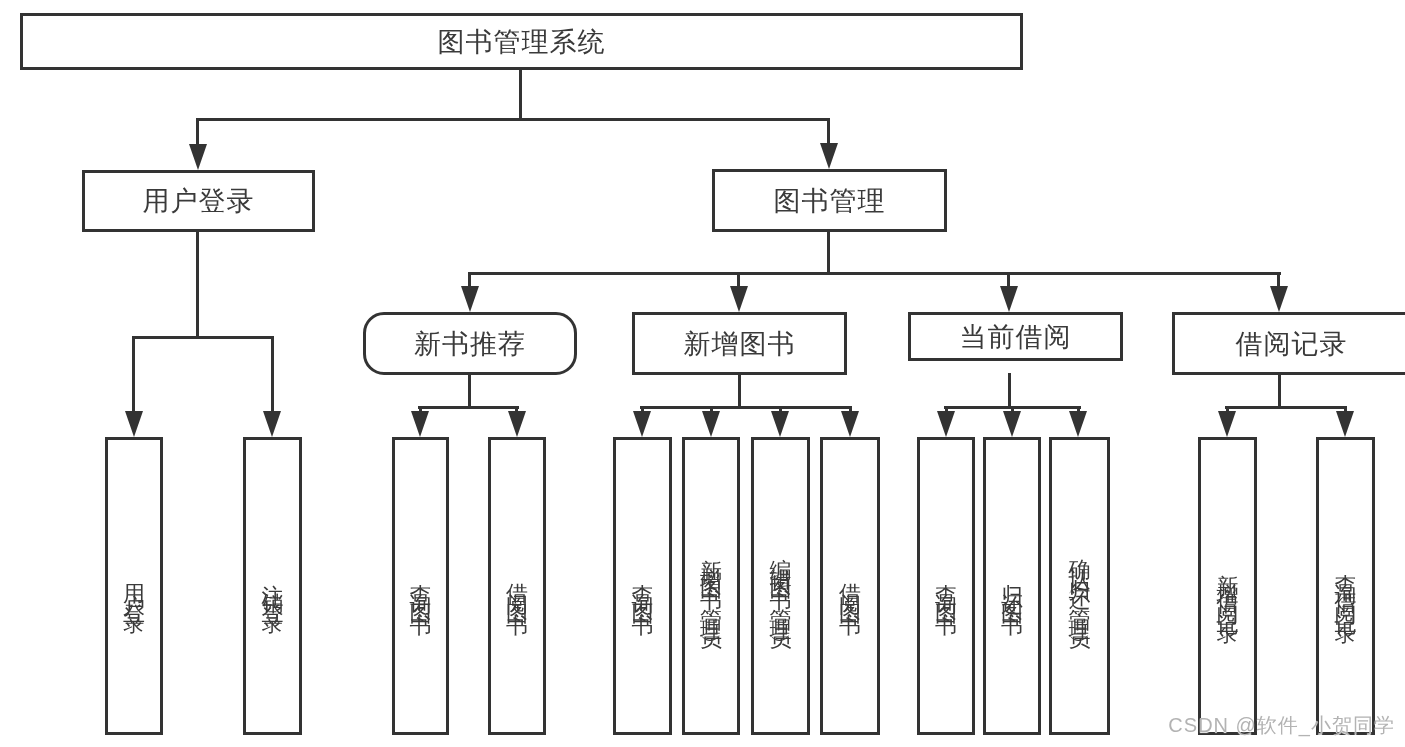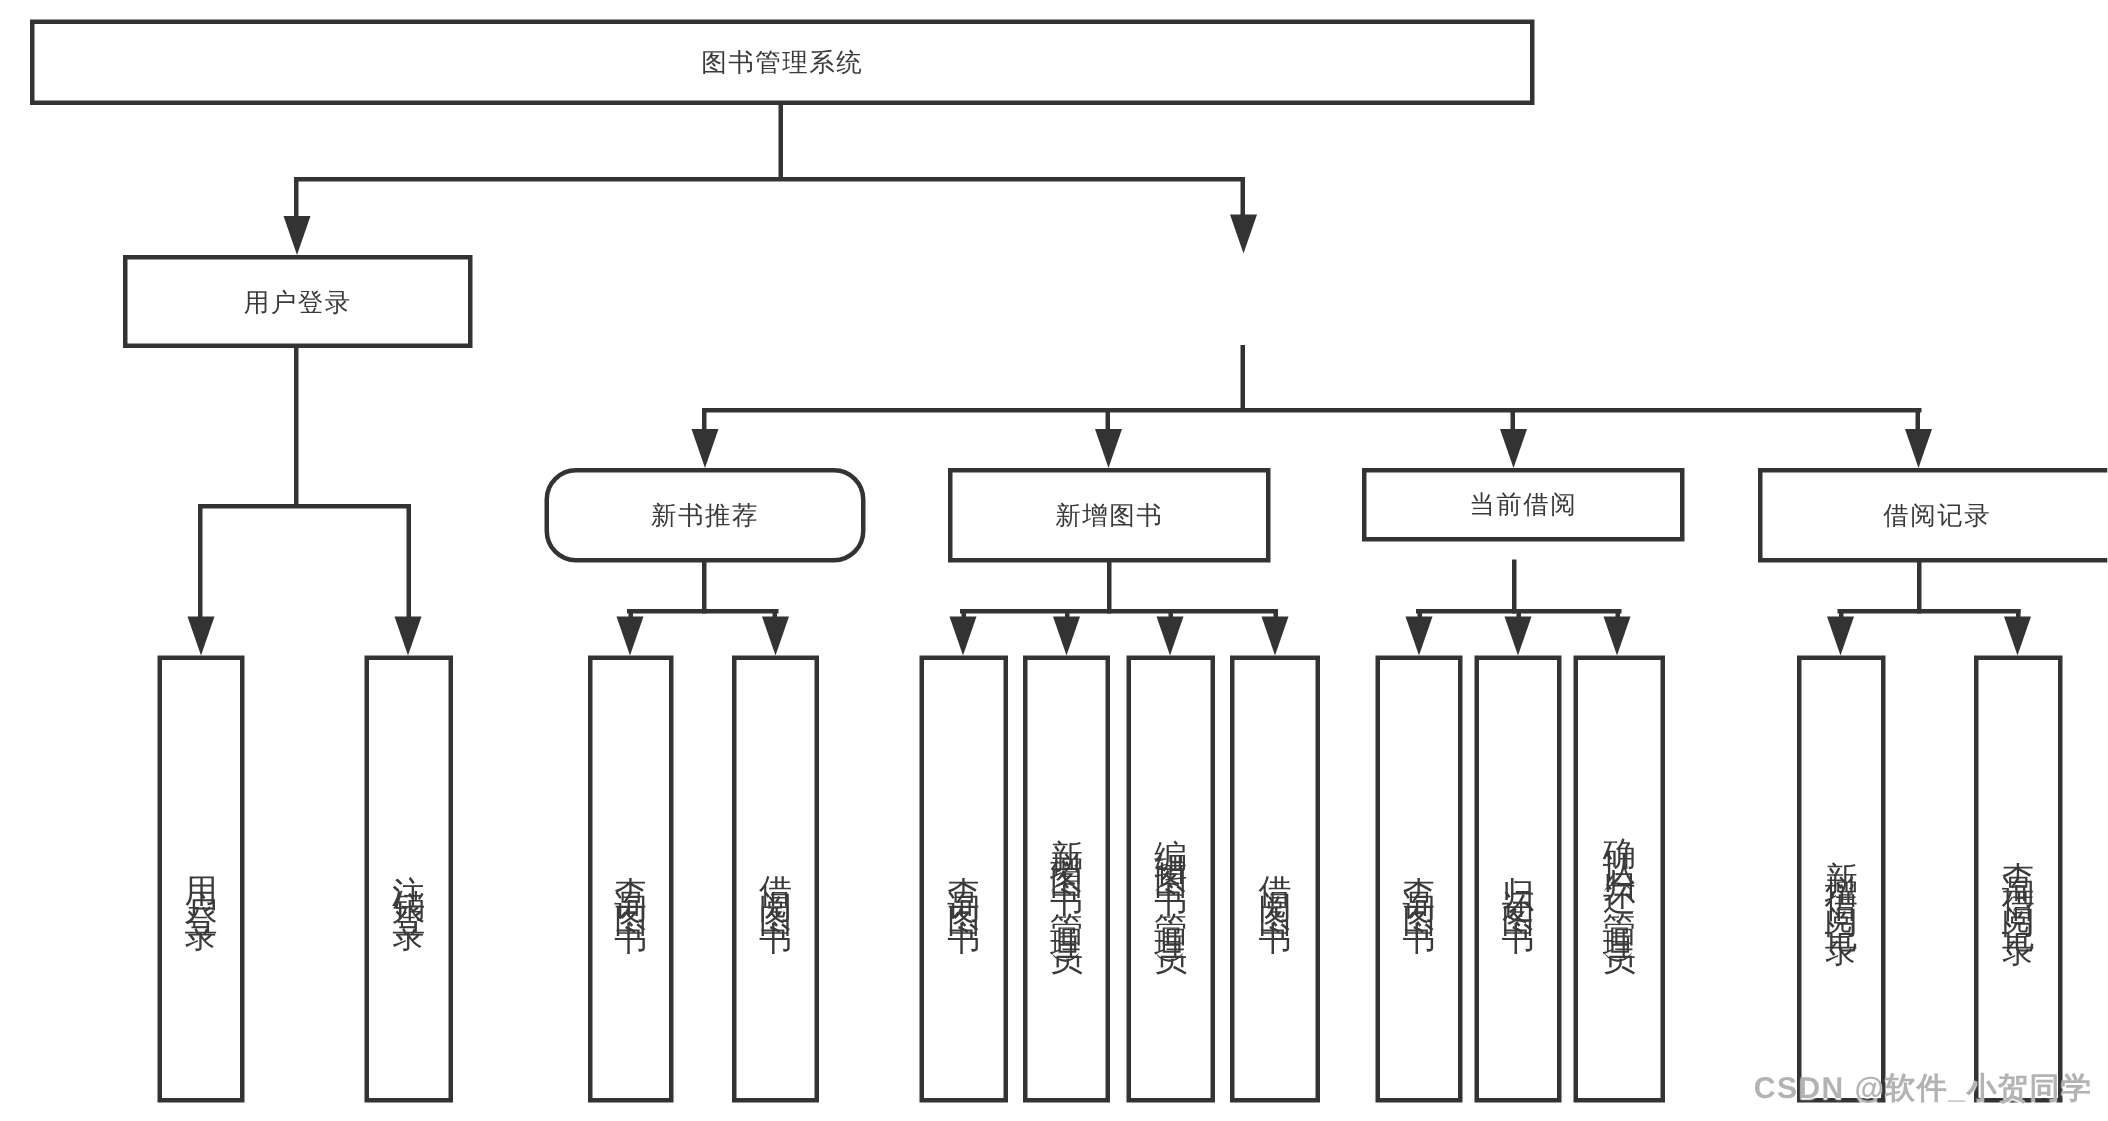--- a/index.html
+++ b/index.html
@@ -9,21 +9,21 @@
     background:#ffffff;
     font-family:"Liberation Sans","DejaVu Sans",sans-serif;
     overflow:hidden;
   }
   .hbox{
     position:absolute;
     box-sizing:border-box;
     border:3px solid #333333;
     background:#ffffff;
     display:flex;align-items:center;justify-content:center;
-    font-size:17px;color:#3a3a3a;letter-spacing:1px;
+    font-size:27px;color:#3a3a3a;letter-spacing:1px;
   }
   .vbox{
     position:absolute;
     top:437px;height:298px;
     box-sizing:border-box;
     border:3px solid #333333;
     background:#ffffff;
     display:flex;align-items:center;justify-content:center;
     writing-mode:vertical-rl;text-orientation:mixed;
     font-size:22px;letter-spacing:10px;color:#3a3a3a;
@@ -37,31 +37,31 @@
     border-right:9px solid transparent;
     border-top:26px solid #333333;
   }
   .watermark{
     position:absolute;
     top:712px;right:10px;
     font-size:20px;color:#b3b3b3;
     letter-spacing:1px;
     text-shadow:0 1px 1px #ffffff;
     z-index:5;
-    font-weight:bold;
   }
 </style>
 </head>
 <body>
 
 <div class="stage">
 
   <div class="hbox" style="left:20px;top:13px;width:1003px;height:57px;">图书管理系统</div>
 
   <div class="hbox" style="left:82px;top:170px;width:233px;height:62px;">用户登录</div>
+  <div class="hbox" style="left:712px;top:169px;width:235px;height:63px;">图书管理</div>
 
   <div class="hbox" style="left:363px;top:312px;width:214px;height:63px;border-radius:21px;">新书推荐</div>
   <div class="hbox" style="left:632px;top:312px;width:215px;height:63px;">新增图书</div>
   <div class="hbox" style="left:908px;top:312px;width:215px;height:49px;">当前借阅</div>
   <div class="hbox" style="left:1172px;top:312px;width:239px;height:63px;">借阅记录</div>
 
   <div class="vbox" style="left:105px;width:58px;">用户登录</div>
   <div class="vbox" style="left:243px;width:59px;">注销登录</div>
 
   <div class="vbox" style="left:392px;width:57px;">查询图书</div>

